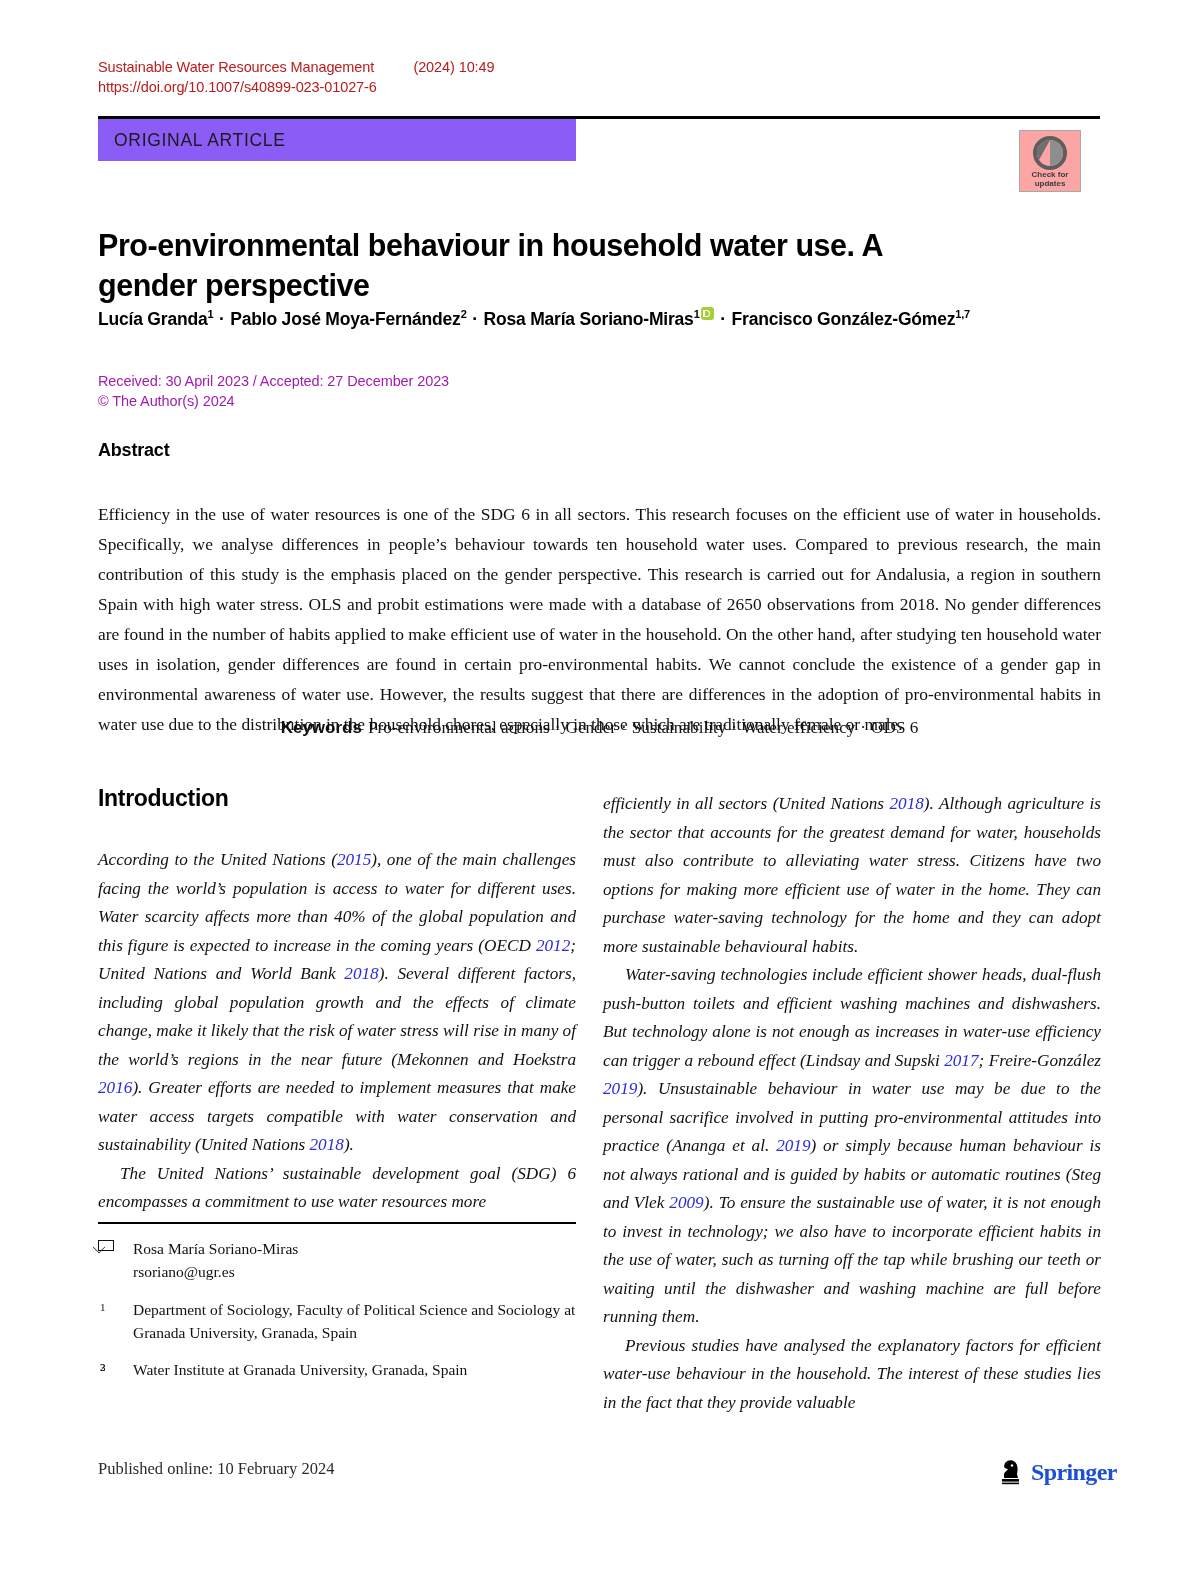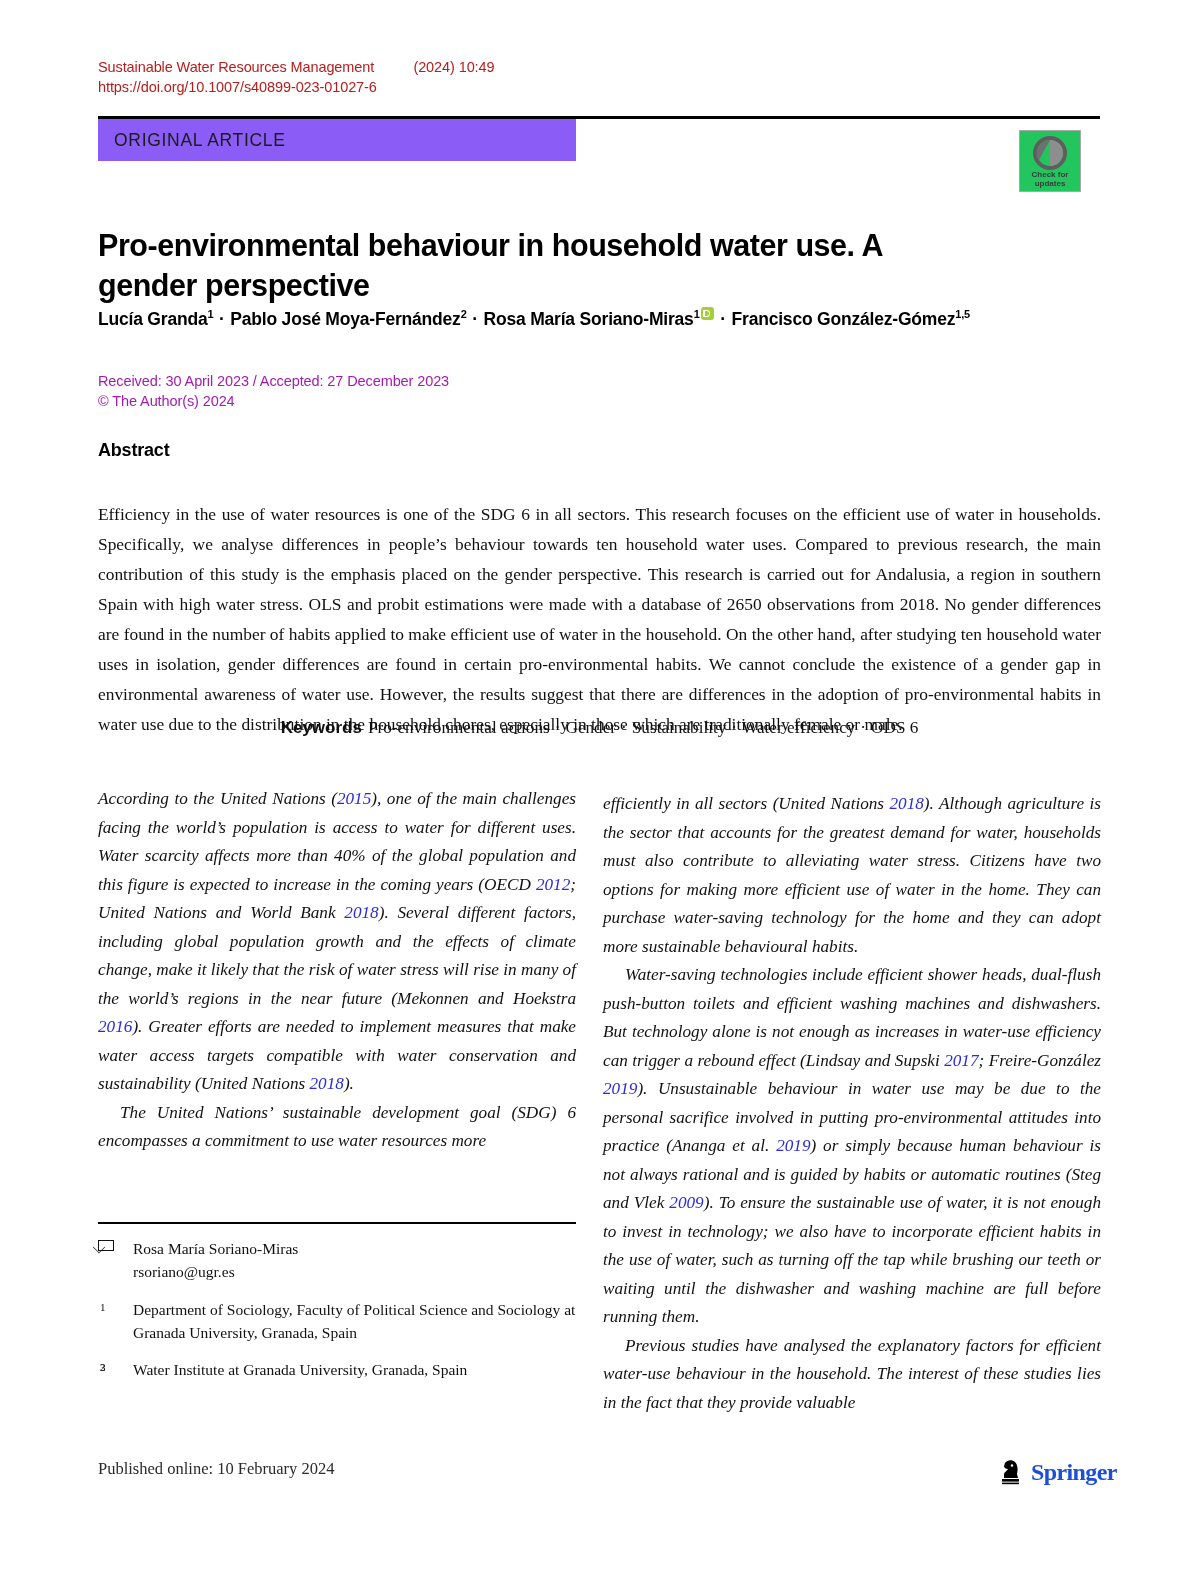--- a/index.html
+++ b/index.html
@@ -69,21 +69,21 @@
     white-space: nowrap;
   }
 
   
   .crossmark {
     position: absolute;
     left: 1019px;
     top: 130px;
     width: 62px;
     height: 62px;
-    background: #22c55e;
+    background: #fca5a5;
     border: 1px solid #a8a8a8;
     box-sizing: border-box;
   }
   .crossmark .cm-disc {
     position: absolute;
     left: 13px;
     top: 5px;
     width: 34px;
     height: 34px;
   }
@@ -380,35 +380,36 @@
       <path d="M17 4 A13 13 0 0 0 6 24 Z" fill="#6f6f6f"></path>
     </svg>
     <div class="cm-text">
       <div>Check for</div>
       <div>updates</div>
     </div>
   </div>
 
   <h1 class="title">Pro-environmental behaviour in household water use. A gender perspective</h1>
 
-  <div class="authors"><span>Lucía Granda</span><sup>1</sup><span class="sep"> · </span><span>Pablo José Moya-Fernández</span><sup>2</sup><span class="sep"> · </span><span>Rosa María Soriano-Miras</span><sup>1</sup><span class="orcid"></span><span class="sep"> · </span><span>Francisco González-Gómez</span><sup>1,5</sup></div>
+  <div class="authors"><span>Lucía Granda</span><sup>1</sup><span class="sep"> · </span><span>Pablo José Moya-Fernández</span><sup>2</sup><span class="sep"> · </span><span>Rosa María Soriano-Miras</span><sup>1</sup><span class="orcid"></span><span class="sep"> · </span><span>Francisco González-Gómez</span><sup>1,7</sup></div>
 
   <div class="dates">
     <div>Received: 30 April 2023 / Accepted: 27 December 2023</div>
     <div>© The Author(s) 2024</div>
   </div>
 
   <div class="abstract-heading">Abstract</div>
   <div class="abstract-body">Efficiency in the use of water resources is one of the SDG 6 in all sectors. This research focuses on the efficient use of water in households. Specifically, we analyse differences in people’s behaviour towards ten household water uses. Compared to previous research, the main contribution of this study is the emphasis placed on the gender perspective. This research is carried out for Andalusia, a region in southern Spain with high water stress. OLS and probit estimations were made with a database of 2650 observations from 2018. No gender differences are found in the number of habits applied to make efficient use of water in the household. On the other hand, after studying ten household water uses in isolation, gender differences are found in certain pro-environmental habits. We cannot conclude the existence of a gender gap in environmental awareness of water use. However, the results suggest that there are differences in the adoption of pro-environmental habits in water use due to the distribution in the household chores, especially in those which are traditionally female or male.</div>
 
   <div class="keywords">
     <span class="kw-label">Keywords</span><span><span>Pro-environmental actions</span><span class="kw-sep">·</span><span>Gender</span><span class="kw-sep">·</span><span>Sustainability</span><span class="kw-sep">·</span><span>Water efficiency</span><span class="kw-sep">·</span><span>ODS 6</span></span>
   </div>
 
   <div class="col-left">
+    <h2 class="section-heading">Introduction</h2>
     <div>
         <p class="body-par"><span>According to the United Nations (</span><span class="cite">2015</span><span>), one of the main challenges facing the world’s population is access to water for different uses. Water scarcity affects more than 40% of the global population and this figure is expected to increase in the coming years (OECD </span><span class="cite">2012</span><span>; United Nations and World Bank </span><span class="cite">2018</span><span>). Several different factors, including global population growth and the effects of climate change, make it likely that the risk of water stress will rise in many of the world’s regions in the near future (Mekonnen and Hoekstra </span><span class="cite">2016</span><span>). Greater efforts are needed to implement measures that make water access targets compatible with water conservation and sustainability (United Nations </span><span class="cite">2018</span><span>).</span></p>
         <p class="body-par"><span>The United Nations’ sustainable development goal (SDG) 6 encompasses a commitment to use water resources more</span></p>
       </div>
   </div>
 
   <div class="col-right">
     <div>
         <p class="body-par"><span>efficiently in all sectors (United Nations </span><span class="cite">2018</span><span>). Although agriculture is the sector that accounts for the greatest demand for water, households must also contribute to alleviating water stress. Citizens have two options for making more efficient use of water in the home. They can purchase water-saving technology for the home and they can adopt more sustainable behavioural habits.</span></p>
         <p class="body-par"><span>Water-saving technologies include efficient shower heads, dual-flush push-button toilets and efficient washing machines and dishwashers. But technology alone is not enough as increases in water-use efficiency can trigger a rebound effect (Lindsay and Supski </span><span class="cite">2017</span><span>; Freire-González </span><span class="cite">2019</span><span>). Unsustainable behaviour in water use may be due to the personal sacrifice involved in putting pro-environmental attitudes into practice (Ananga et al. </span><span class="cite">2019</span><span>) or simply because human behaviour is not always rational and is guided by habits or automatic routines (Steg and Vlek </span><span class="cite">2009</span><span>). To ensure the sustainable use of water, it is not enough to invest in technology; we also have to incorporate efficient habits in the use of water, such as turning off the tap while brushing our teeth or waiting until the dishwasher and washing machine are full before running them.</span></p>

